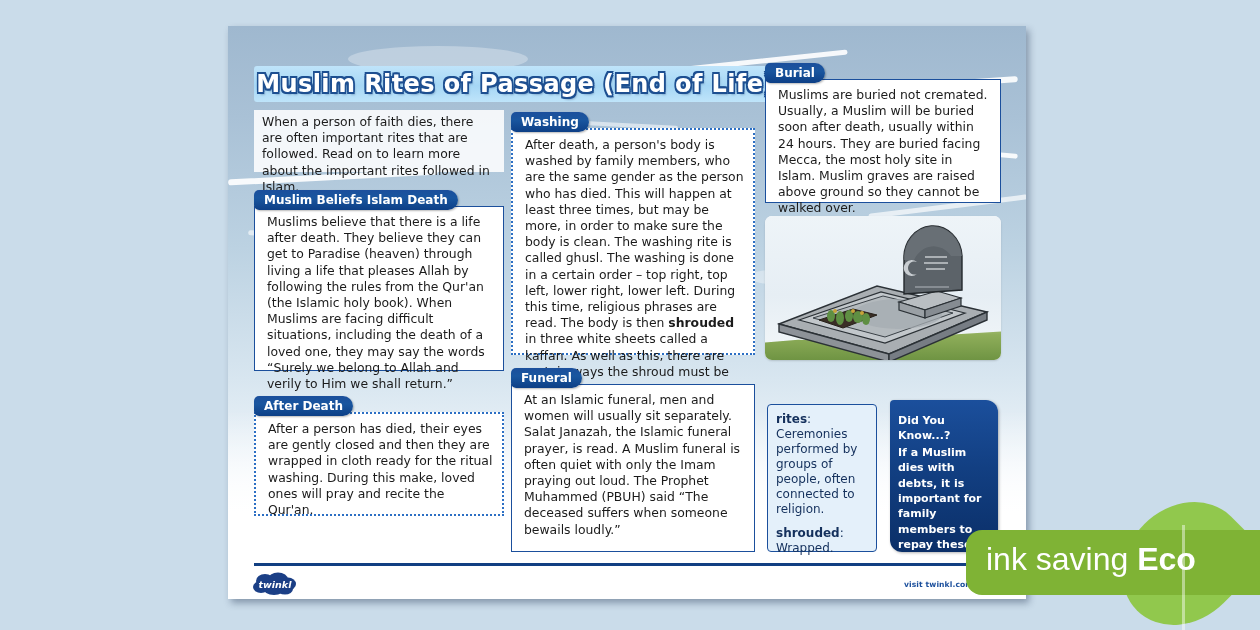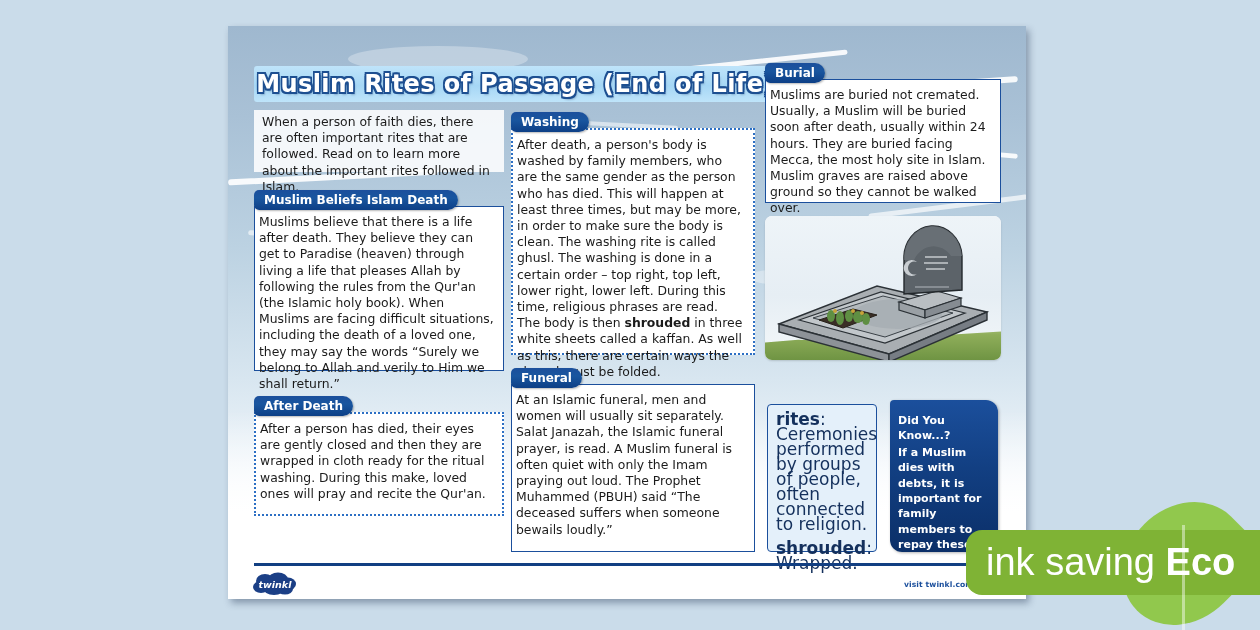--- a/index.html
+++ b/index.html
@@ -59,21 +59,21 @@
     display:flex;align-items:center;padding:0 10px;
     box-shadow:1px 1px 2px rgba(0,0,0,.28);
     font-family:"DejaVu Sans", sans-serif;
     white-space:nowrap;
     z-index:3;
   }
   .panel{
     position:absolute;background:#fff;
     font-family:"DejaVu Sans", sans-serif;
     font-size:12.4px;line-height:16.2px;color:#1b1b1b;
-    padding:7px 9px 7px 4px;
+    padding:7px 9px 7px 12px;
     box-sizing:border-box;
     z-index:2;
   }
   .panel.solid{border:1.6px solid #1b4f9c;}
   .panel.dotted{border:2.2px dotted #2c6fc4;}
   .panel b{font-weight:bold;}
 
   .intro{
     position:absolute;left:26px;top:84px;width:250px;height:62px;
     background:rgba(255,255,255,.86);
@@ -93,21 +93,21 @@
   .grass{
     position:absolute;left:0;bottom:0;width:100%;height:46px;
     background:linear-gradient(180deg,#cfdcb2 0%, #8fae5a 45%, #6f9443 100%);
     clip-path:polygon(0 62%,14% 56%,34% 60%,55% 50%,78% 45%,100% 38%,100% 100%,0 100%);
   }
 
   
   .glossary{
     position:absolute;left:539px;top:378px;width:110px;height:148px;
     background:#e4f0fa;border:1.4px solid #1b4f9c;border-radius:4px;
-    font-family:"DejaVu Sans", sans-serif;font-size:17px;line-height:15px;
+    font-family:"DejaVu Sans", sans-serif;font-size:12px;line-height:15px;
     color:#14305c;padding:7px 8px;box-sizing:border-box;z-index:2;
   }
   .glossary .term{font-weight:bold;}
   .glossary p{margin:0 0 9px 0;}
   .dyk{
     position:absolute;left:662px;top:374px;width:108px;height:152px;
     background:linear-gradient(180deg,#1b4f9c 0%,#123f82 45%,#0b2f68 100%);
     border-radius:4px 12px 4px 12px;
     color:#fff;font-family:"DejaVu Sans", sans-serif;
     font-weight:bold;font-size:11px;line-height:15.4px;
@@ -138,21 +138,21 @@
     position:absolute;left:180px;top:0px;width:112px;height:133px;
     background:#8cc63f;
     border-radius:50% 0 50% 50%;
     transform:rotate(45deg);
     opacity:.92;
   }
   .eco-vein{position:absolute;left:234px;top:28px;width:3px;height:106px;background:rgba(255,255,255,.45);}
   .eco-text{
     position:absolute;left:38px;top:44px;
     font-family:"Liberation Sans", sans-serif;
-    font-size:38px;color:#ffffff;z-index:3;white-space:nowrap;
+    font-size:32px;color:#ffffff;z-index:3;white-space:nowrap;
   }
   .eco-text .eco-strong{font-weight:bold;}
 </style>
 </head>
 <body>
 
 <div id="stage">
 
   <div class="sheet">
 

